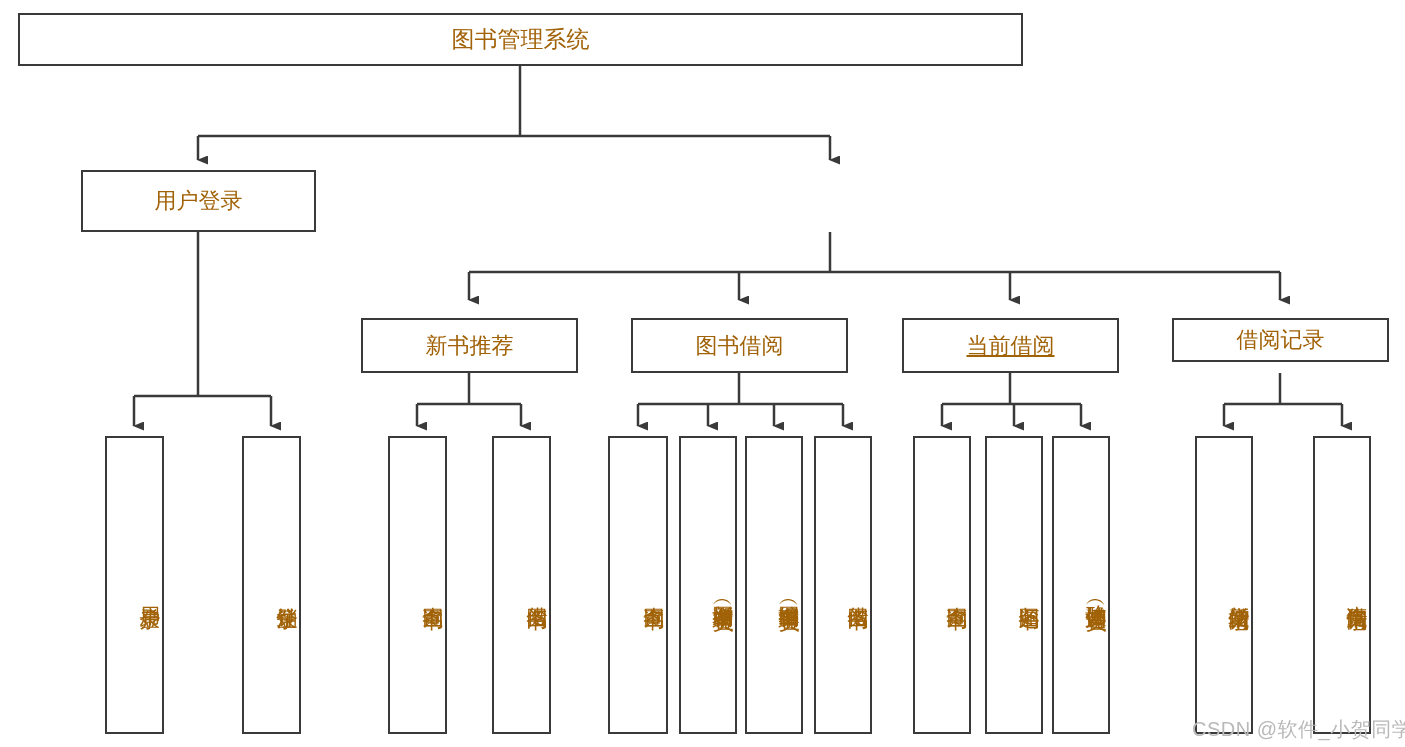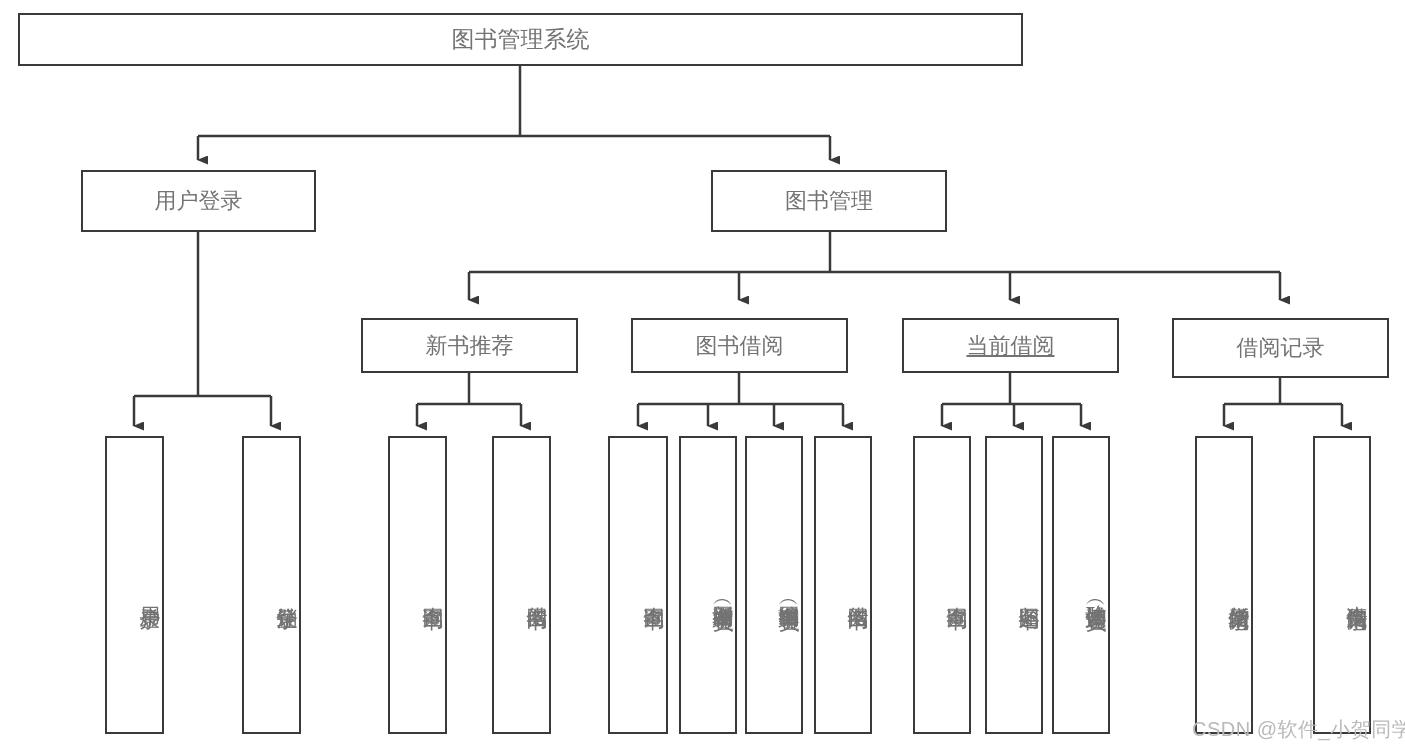--- a/index.html
+++ b/index.html
@@ -27,21 +27,21 @@
     pointer-events: none;
   }
   .node {
     position: absolute;
     box-sizing: border-box;
     border: 2.5px solid #3a3a3a;
     background: #ffffff;
     display: flex;
     align-items: center;
     justify-content: center;
-    color: #737373;
+    color: #a16207;
     line-height: 1.18;
   }
   .node.h {
     font-size: 22px;
   }
   .node.root {
     font-size: 23px;
   }
   .node.v {
     font-size: 21px;
@@ -118,34 +118,31 @@
     <path d="M1342,404 L1342,426" stroke="#3a3a3a" stroke-width="2.5" fill="none" marker-end="url(#arrow)"></path>
   </svg>
 
   <div class="node root" style="left:18px; top:13px; width:1005px; height:53px;">
     <span>图书管理系统</span>
   </div>
 
   <div class="node h" style="left:81px; top:170px; width:235px; height:62px;">
     <span>用户登录</span>
   </div>
-  <div class="node h" style="left:711px; top:170px; width:236px; height:62px;">
-    <span>图书管理</span>
-  </div>
 
   <div class="node h" style="left:631px; top:318px; width:217px; height:55px;">
     <span>图书借阅</span>
   </div>
   <div class="node h" style="left:361px; top:318px; width:217px; height:55px;">
     <span>新书推荐</span>
   </div>
   <div class="node h" style="left:902px; top:318px; width:217px; height:55px;text-decoration:underline;">
     <span>当前借阅</span>
   </div>
-  <div class="node h" style="left:1172px; top:318px; width:217px; height:60px;">
+  <div class="node h" style="left:1172px; top:318px; width:217px; height:44px;">
     <span>借阅记录</span>
   </div>
 
   <div class="node v" style="left:105px; top:436px; width:59px; height:298px;">
     <span>用户登录</span>
   </div>
   <div class="node v" style="left:242px; top:436px; width:59px; height:298px;">
     <span>注销登录</span>
   </div>
 

